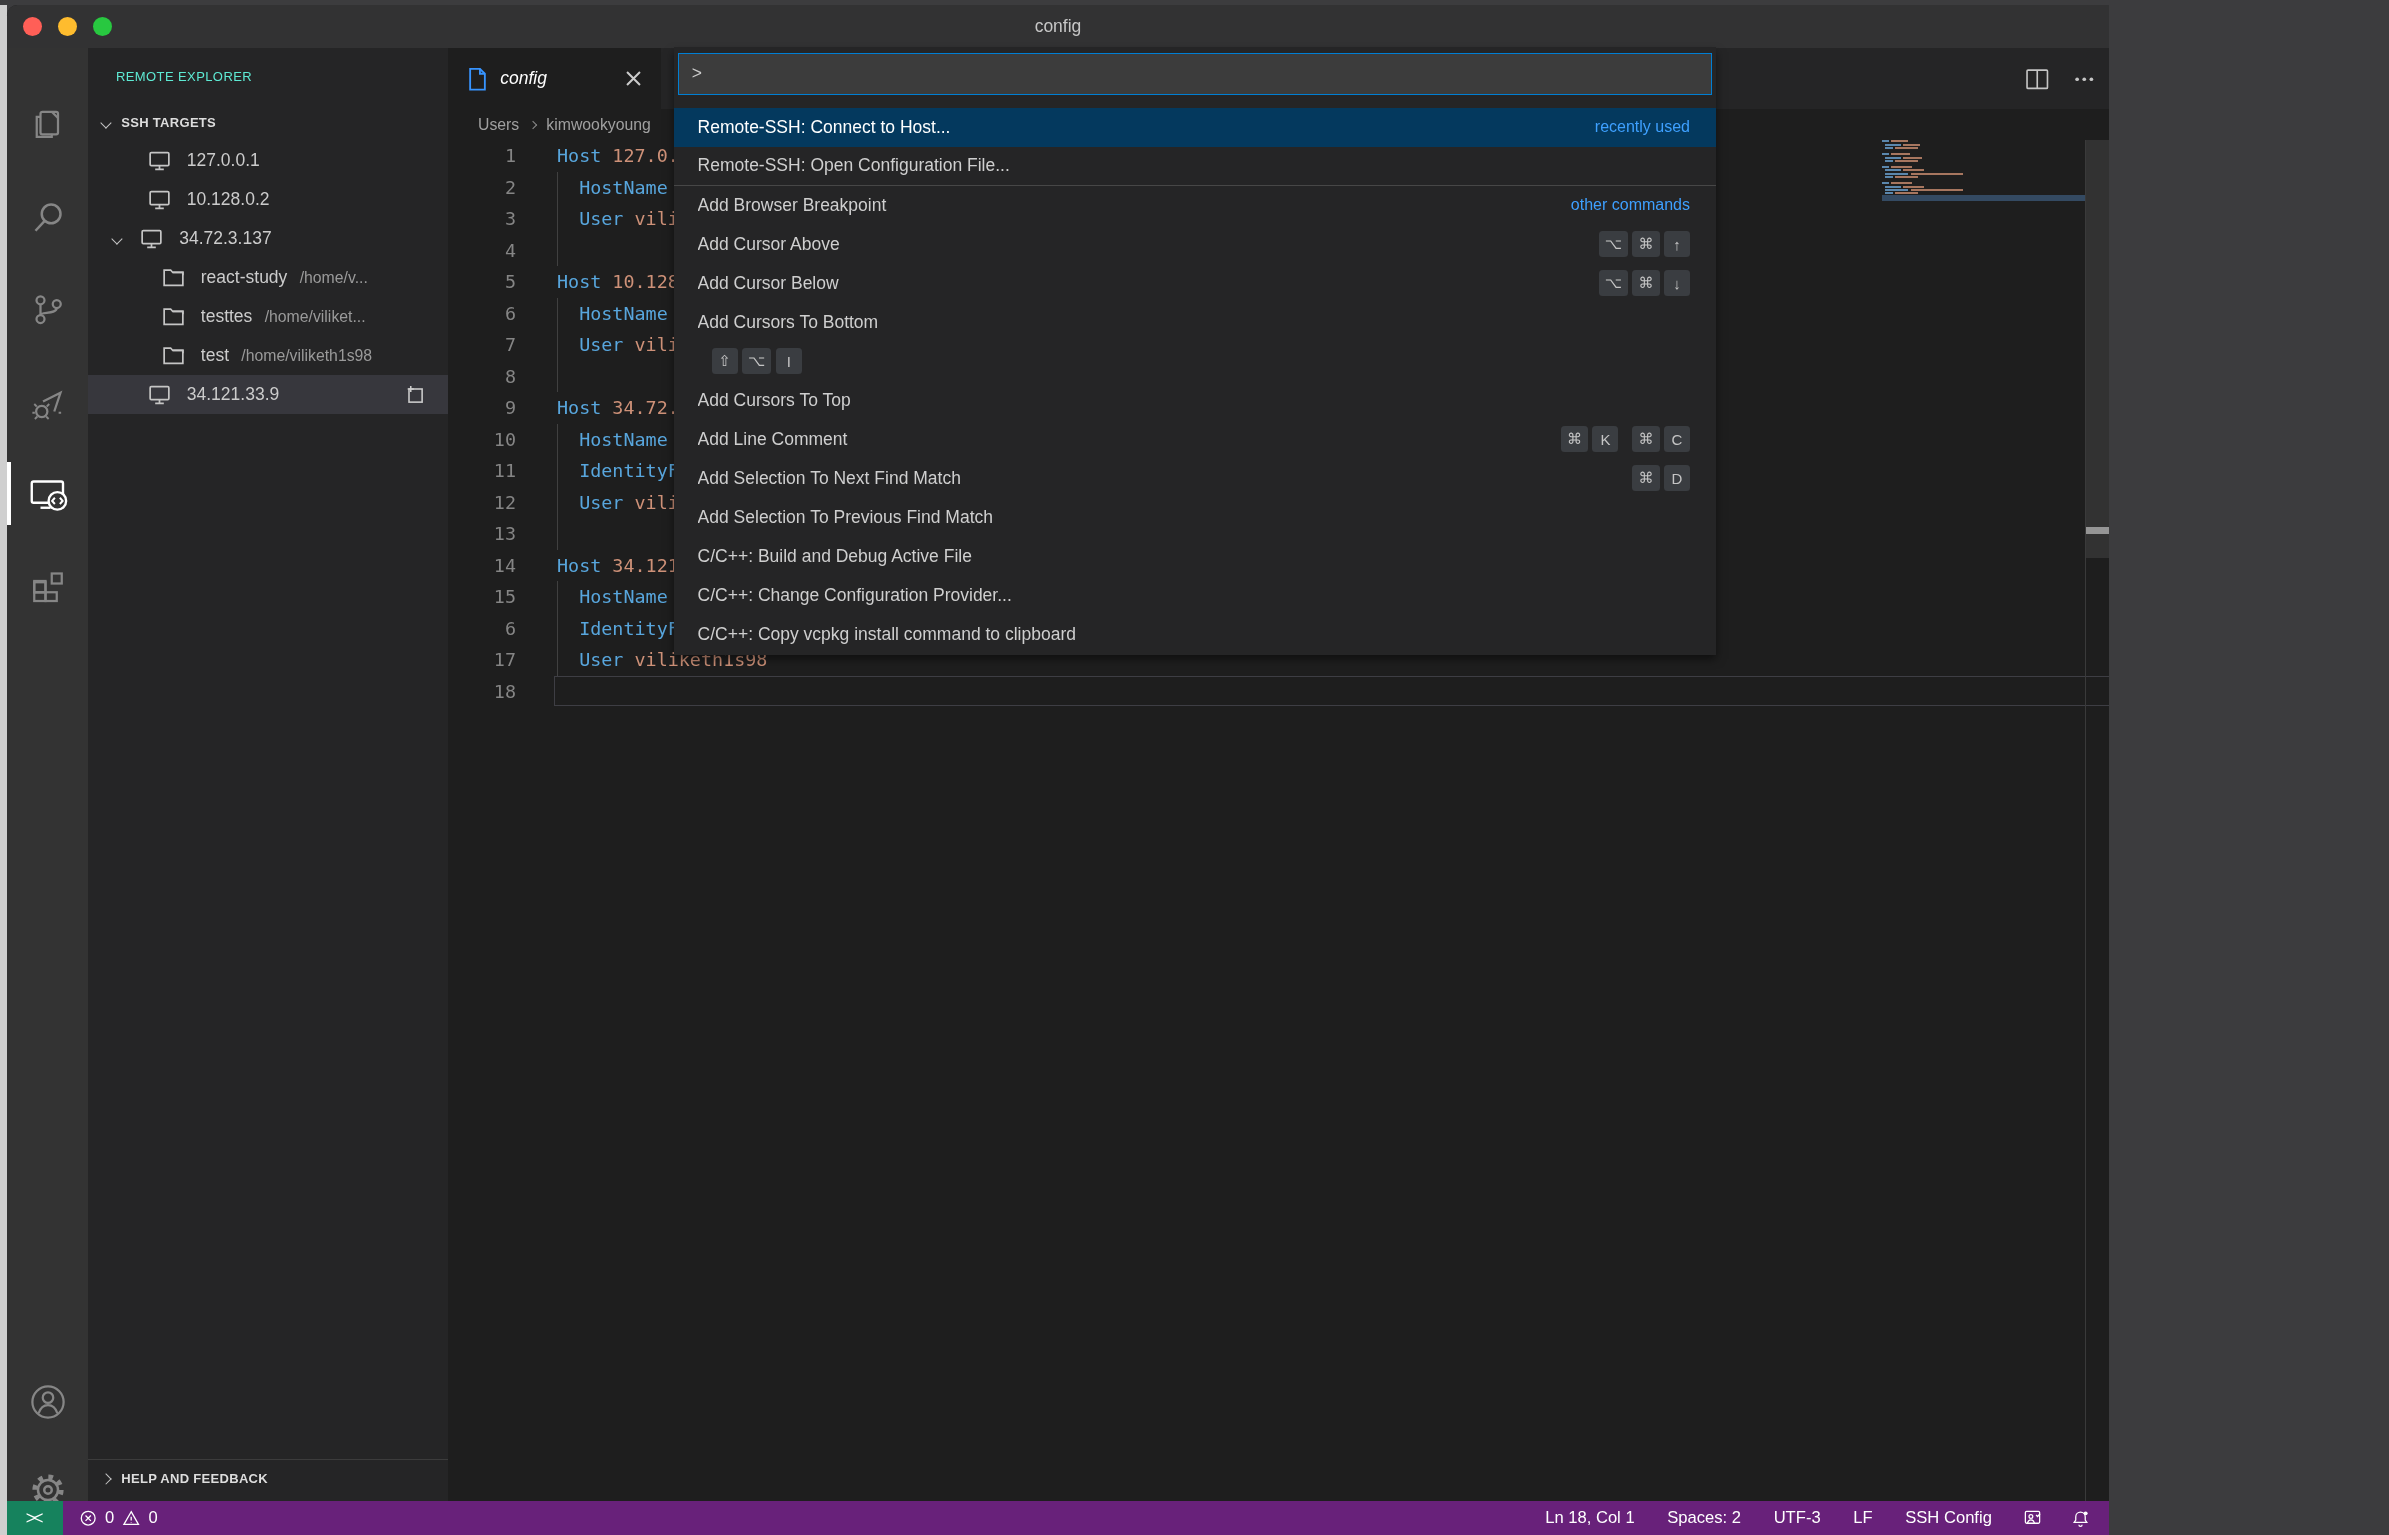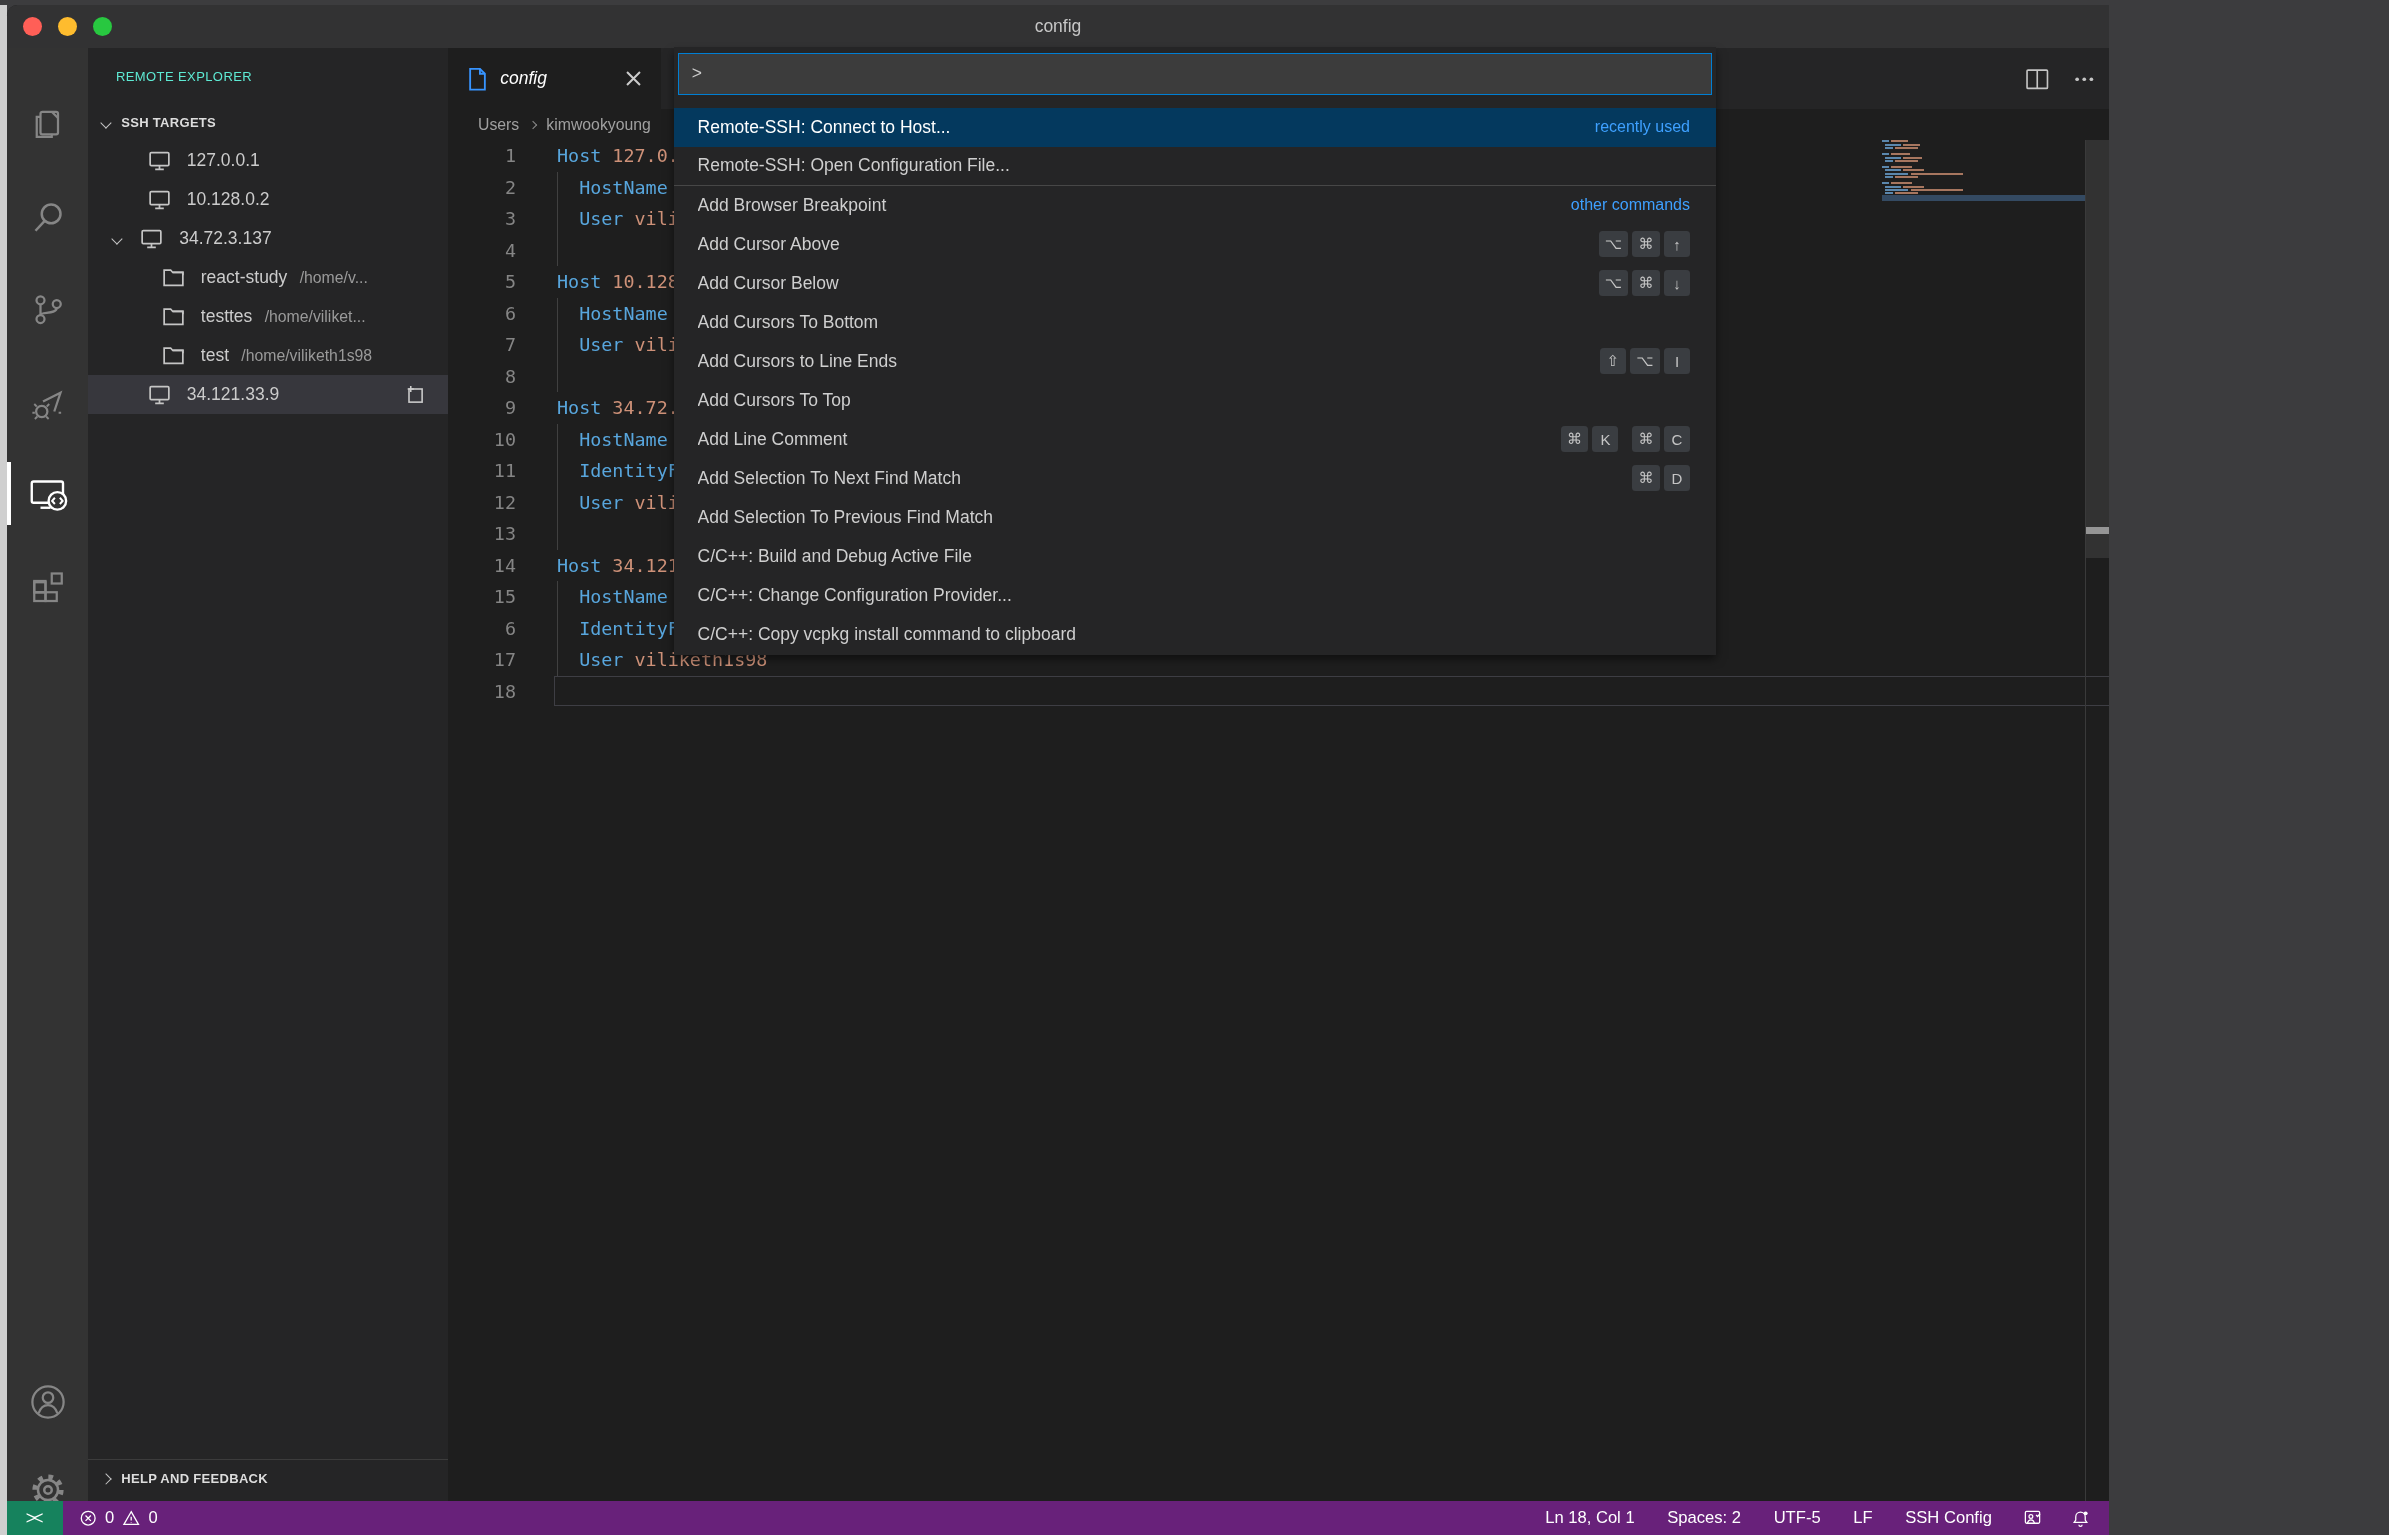--- a/index.html
+++ b/index.html
@@ -414,21 +414,20 @@
           <span class="chipgroup">
             <span class="chip">⌥</span>
             <span class="chip">⌘</span>
             <span class="chip">↓</span>
           </span>
         </div>
         <div class="prow">
           <span class="plabel">Add Cursors To Bottom</span>
         </div>
         <div class="prow">
-          <span class="plabel">Add Cursors to Line Ends</span>
           <span class="chipgroup">
             <span class="chip">⇧</span>
             <span class="chip">⌥</span>
             <span class="chip">I</span>
           </span>
         </div>
         <div class="prow">
           <span class="plabel">Add Cursors To Top</span>
         </div>
         <div class="prow">
@@ -474,21 +473,21 @@
       <span>0</span>
       <svg viewBox="0 0 24 24" fill="none" stroke="currentColor" stroke-width="1.7">
           <path d="M12 3.5L21.5 20h-19z"></path>
           <path d="M12 10v5M12 17.2v.9"></path>
         </svg>
       <span>0</span>
     </div>
     <div id="status-right">
       <span class="sitem">Ln 18, Col 1</span>
       <span class="sitem">Spaces: 2</span>
-      <span class="sitem">UTF-5</span>
+      <span class="sitem">UTF-3</span>
       <span class="sitem">LF</span>
       <span class="sitem">SSH Config</span>
       <span class="sicon">
         <svg viewBox="0 0 24 24" fill="none" stroke="currentColor" stroke-width="1.6">
             <rect x="3" y="3" width="18" height="15" rx="1.5"></rect>
             <circle cx="10" cy="9.5" r="2.4"></circle>
             <path d="M5.5 18c.8-3 2.5-4.3 4.5-4.3s3.7 1.3 4.5 4.3M16.5 7.5l2 2 3-3.5"></path>
           </svg>
       </span>
       <span class="sicon">

